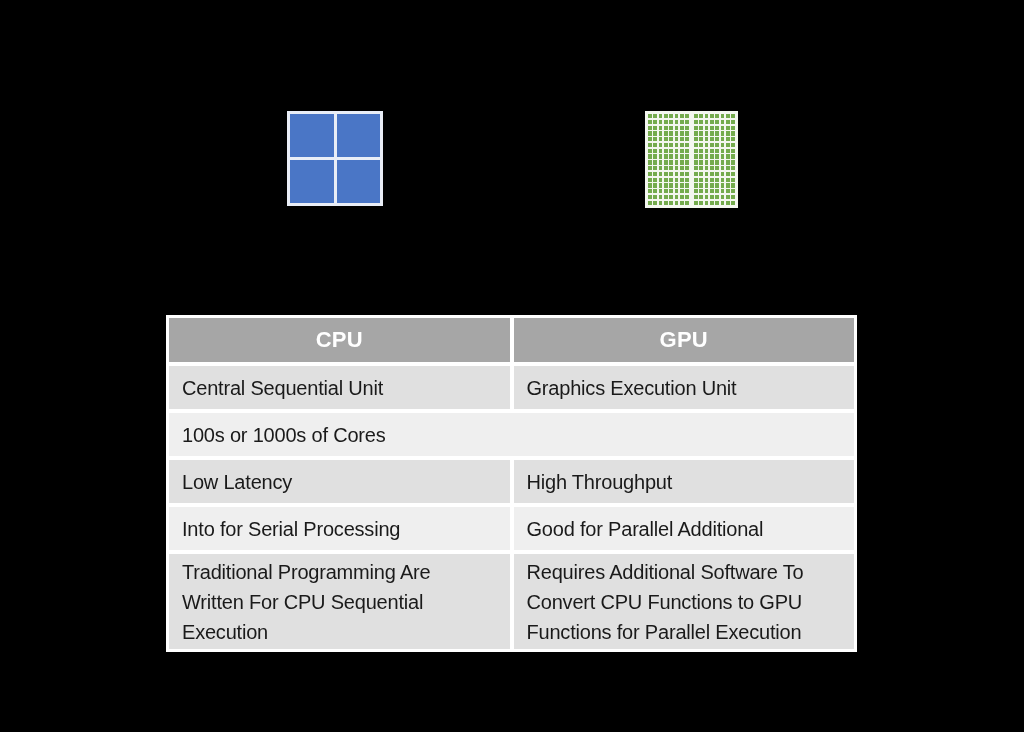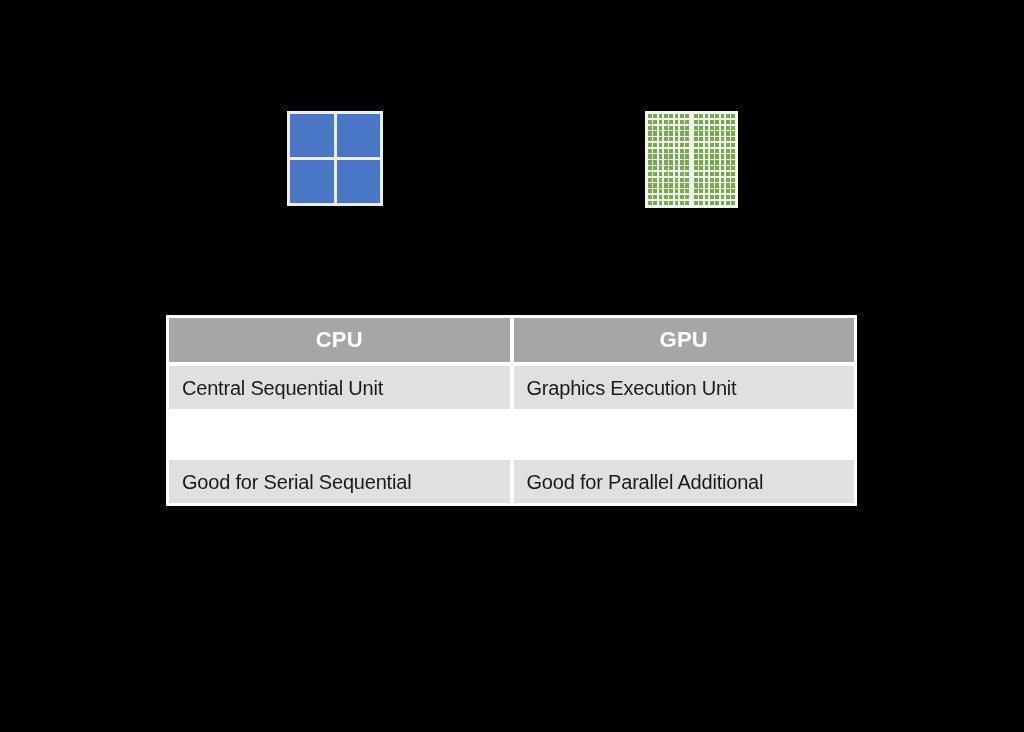--- a/index.html
+++ b/index.html
@@ -315,21 +315,34 @@
     <div class="thead">
       <div class="th">CPU</div>
       <div class="th">GPU</div>
     </div>
     <div class="tbody">
       <div class="trow h43">
         <div class="td">Central Sequential Unit</div>
         <div class="td">Graphics Execution Unit</div>
       </div>
       <div class="trow h43">
+        <div class="td">100s or 1000s of Cores</div>
       </div>
       <div class="trow h43">
-        <div class="td">Good for Serial Sequential</div>
+        <div class="td">Low Latency</div>
+        <div class="td">High Throughput</div>
+      </div>
+      <div class="trow h43">
+        <div class="td">Into for Serial Processing</div>
         <div class="td">Good for Parallel Additional</div>
+      </div>
+      <div class="trow h95">
+        <div class="td">Traditional Programming Are
+Written For CPU Sequential
+Execution</div>
+        <div class="td">Requires Additional Software To
+Convert CPU Functions to GPU
+Functions for Parallel Execution</div>
       </div>
     </div>
   </div>
 
 </div>
 
 </body></html>

